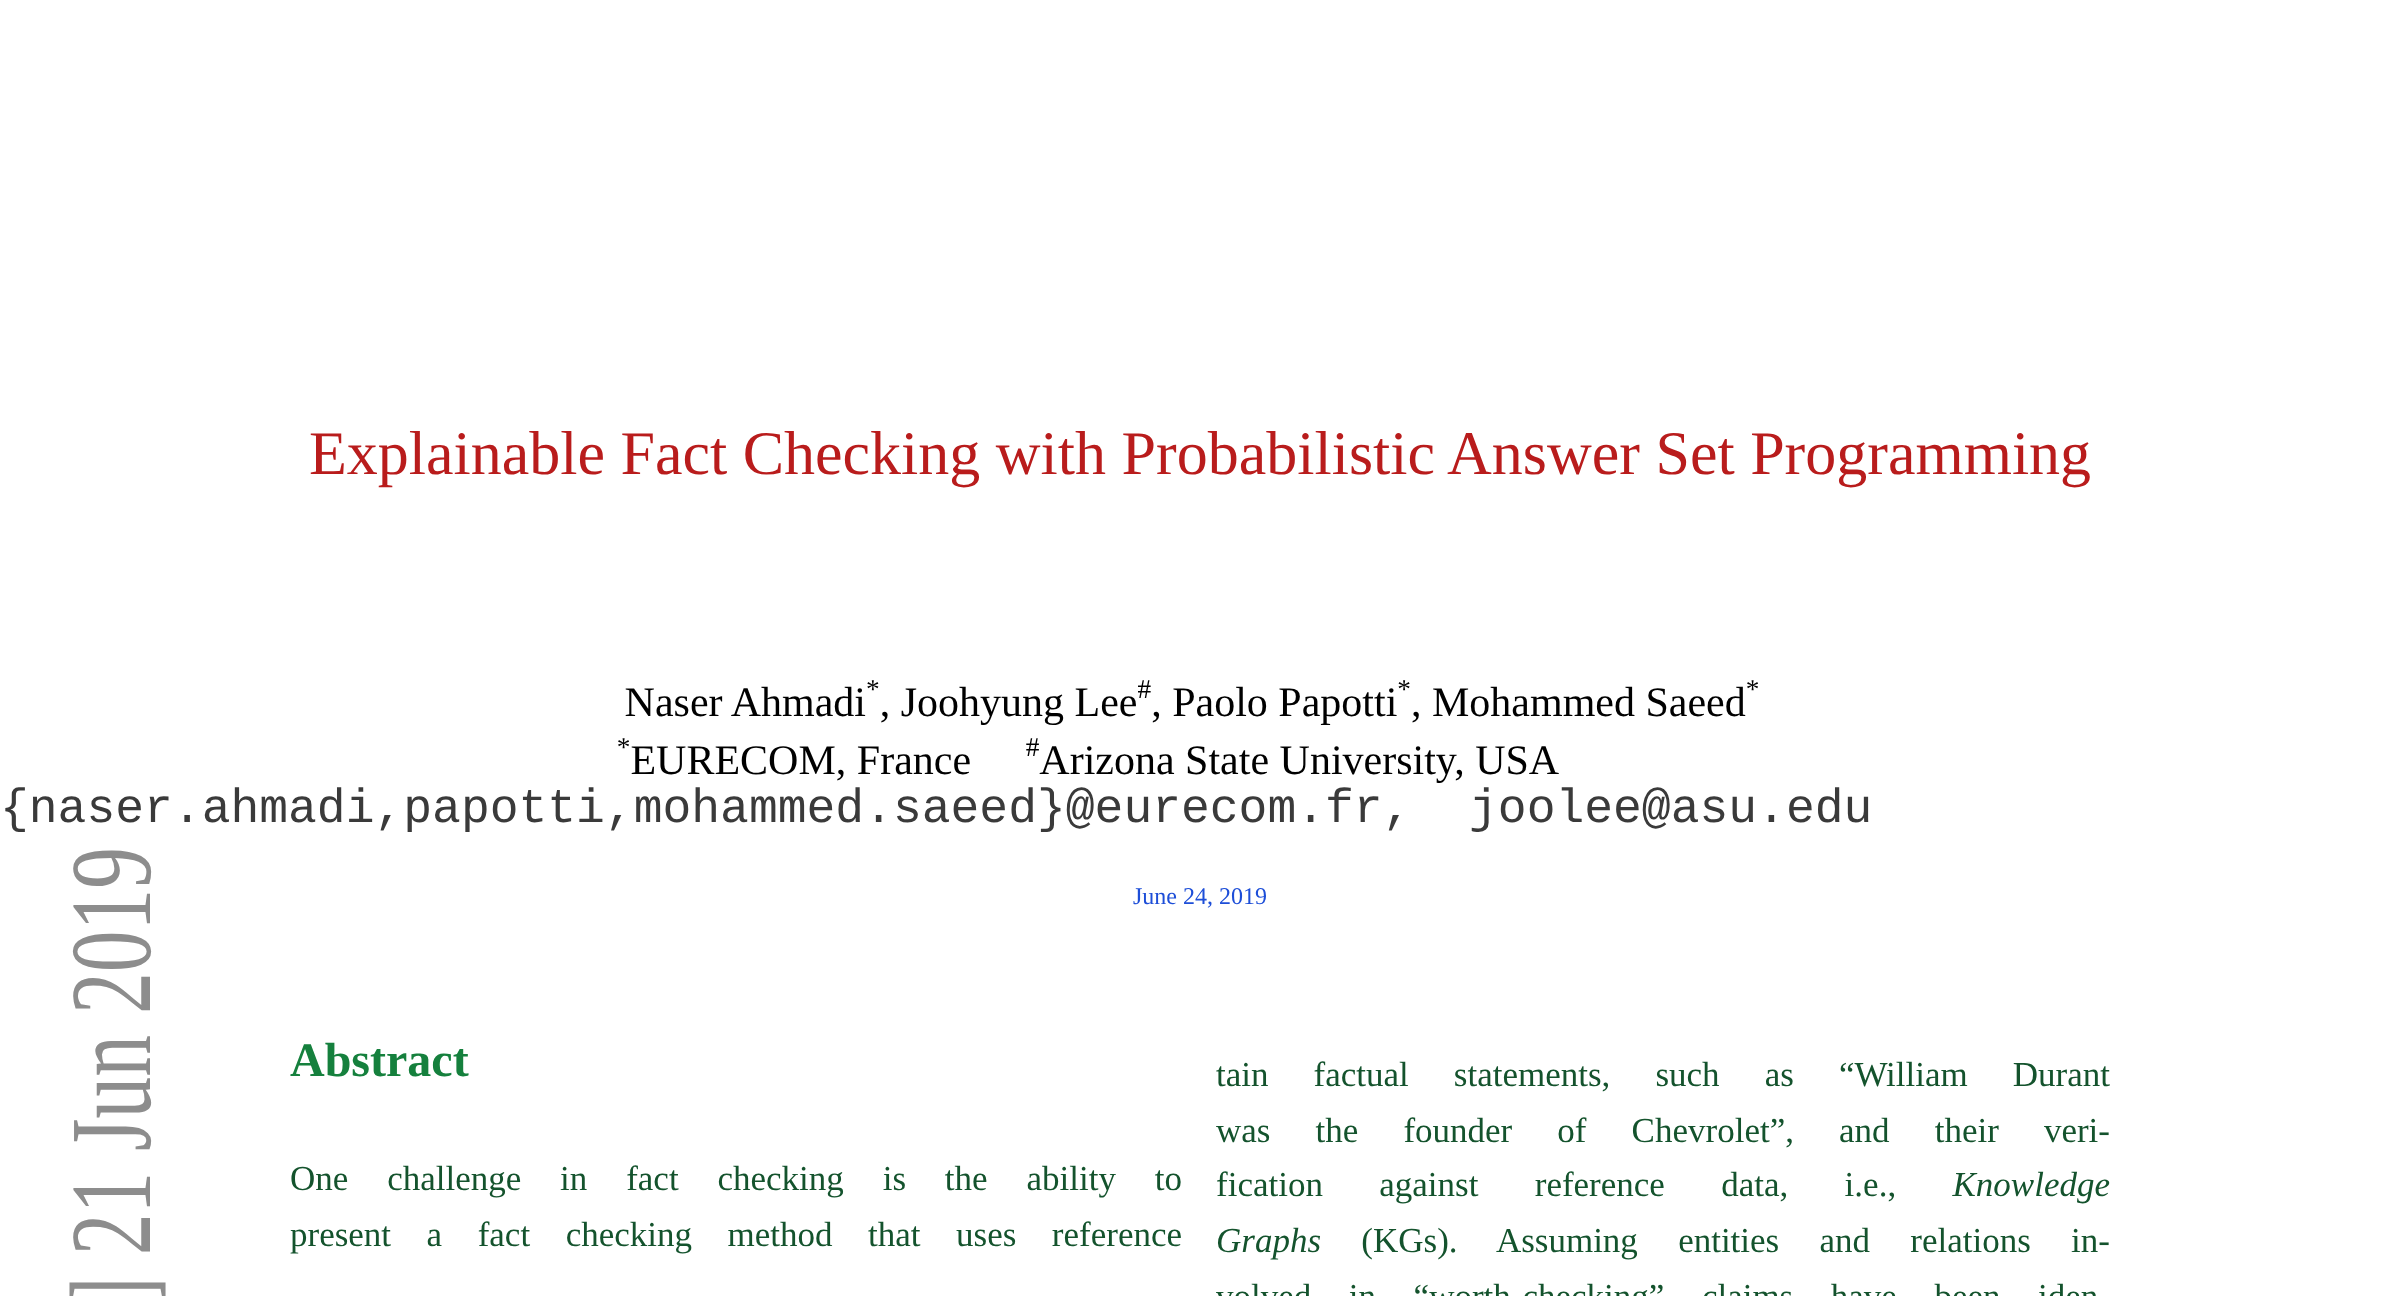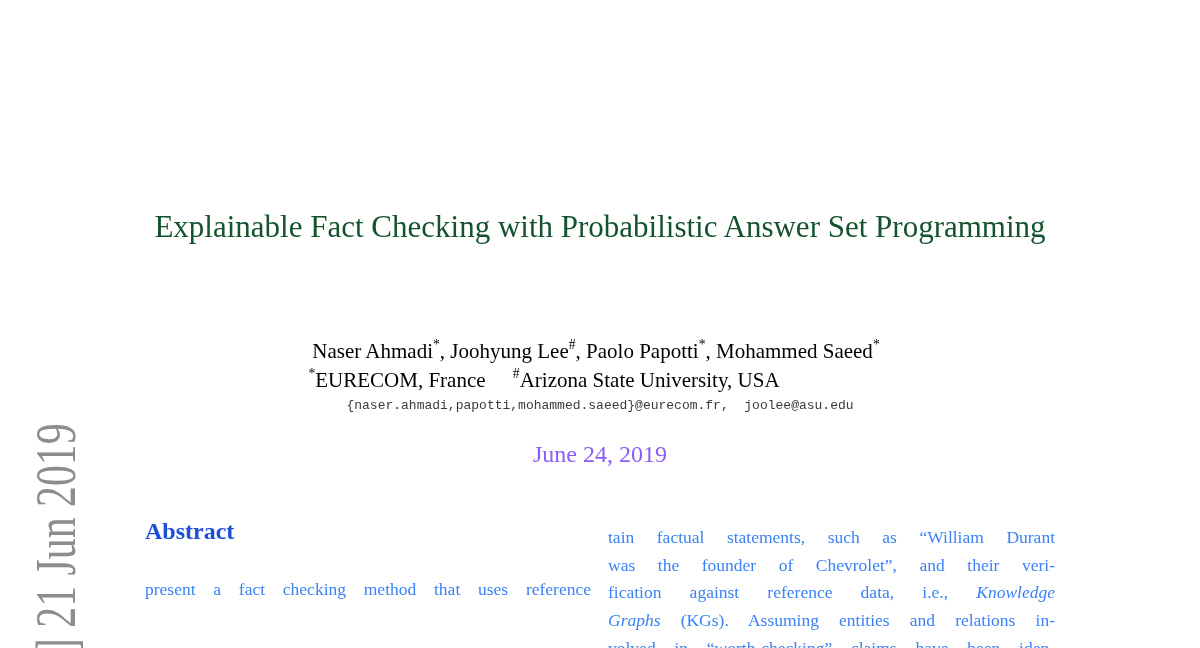--- a/index.html
+++ b/index.html
@@ -28,21 +28,21 @@
 
   .title {
     position: absolute;
     top: 205px;
     left: 140px;
     width: 920px;
     text-align: center;
     font-size: 31px;
     line-height: 44px;
     font-weight: normal;
-    color: #14532d;
+    color: #b91c1c;
     margin: 0;
   }
 
   .authors {
     position: absolute;
     top: 333px;
     left: 0;
     width: 1192px;
     text-align: center;
     font-size: 21px;
@@ -66,63 +66,63 @@
     line-height: 26px;
     color: #000000;
   }
   .affil-gap { margin-left: 1.3em; }
 
   .emails {
     position: absolute;
     top: 394px;
     left: 0;
     width: 1200px;
-    text-align: center;
+    text-align: left;
     font-family: "Liberation Mono", "DejaVu Sans Mono", monospace;
-    font-size: 13px;
+    font-size: 24px;
     line-height: 24px;
     color: #3a3a3a;
     white-space: pre;
   }
 
   .date {
     position: absolute;
     top: 441px;
     left: 0;
     width: 1200px;
     text-align: center;
-    font-size: 24px;
-    color: #8b5cf6;
+    font-size: 12px;
+    color: #1d4ed8;
   }
 
   .columns {
     position: absolute;
     top: 517px;
     left: 145px;
     width: 910px;
     display: flex;
     gap: 17px;
   }
   .col-left  { width: 446px; }
   .col-right { width: 447px; padding-top: 7px; }
 
   .abstract-heading {
     font-size: 24px;
     line-height: 28px;
     font-weight: bold;
     margin: 0 0 31px 0;
-    color: #1d4ed8;
+    color: #15803d;
   }
 
   .bline {
     font-size: 17.5px;
     line-height: 27.7px;
     text-align: justify;
     text-align-last: justify;
-    color: #3b82f6;
+    color: #14532d;
     white-space: normal;
   }
   .it { font-style: italic; margin-top: 16px; }
 </style>
 </head>
 <body>
 
 <div class="page">
 
   <div class="watermark">] 21 Jun 2019</div>
@@ -135,20 +135,21 @@
 
   <div class="emails">{naser.ahmadi,papotti,mohammed.saeed}@eurecom.fr,  joolee@asu.edu</div>
 
   <div class="date">June 24, 2019</div>
 
   <div class="columns">
 
     <div class="col-left">
       <h2 class="abstract-heading">Abstract</h2>
       <div>
+        <div class="bline">One challenge in fact checking is the ability to</div>
         <div class="bline">present a fact checking method that uses reference</div>
       </div>
     </div>
 
     <div class="col-right">
       <div class="bline"><span>tain factual statements, such as “William Durant</span></div>
       <div class="bline"><span>was the founder of Chevrolet”, and their veri-</span></div>
       <div class="bline"><span>fication against reference data, i.e., </span><span class="it">Knowledge</span></div>
       <div class="bline"><span class="it">Graphs</span><span> (KGs). Assuming entities and relations in-</span></div>
       <div class="bline"><span>volved in “worth-checking” claims have been iden-</span></div>

